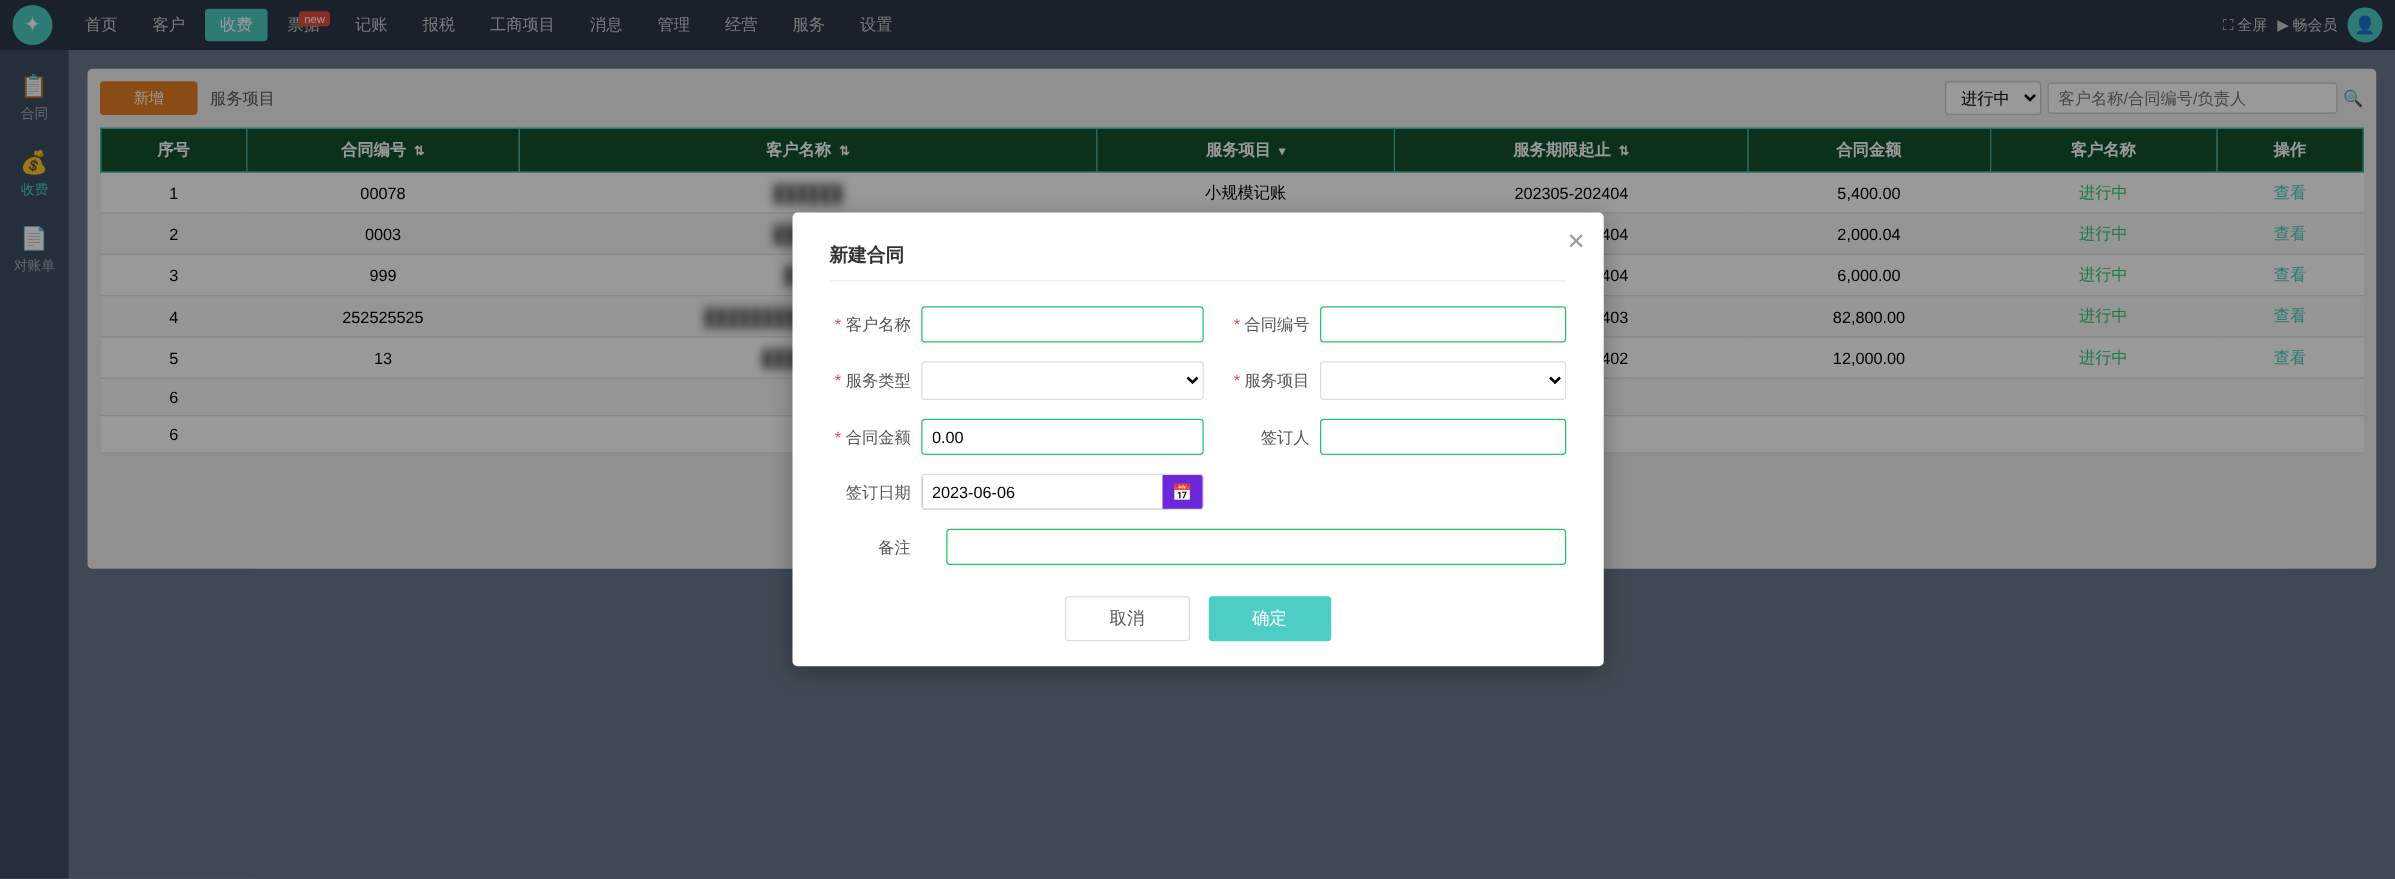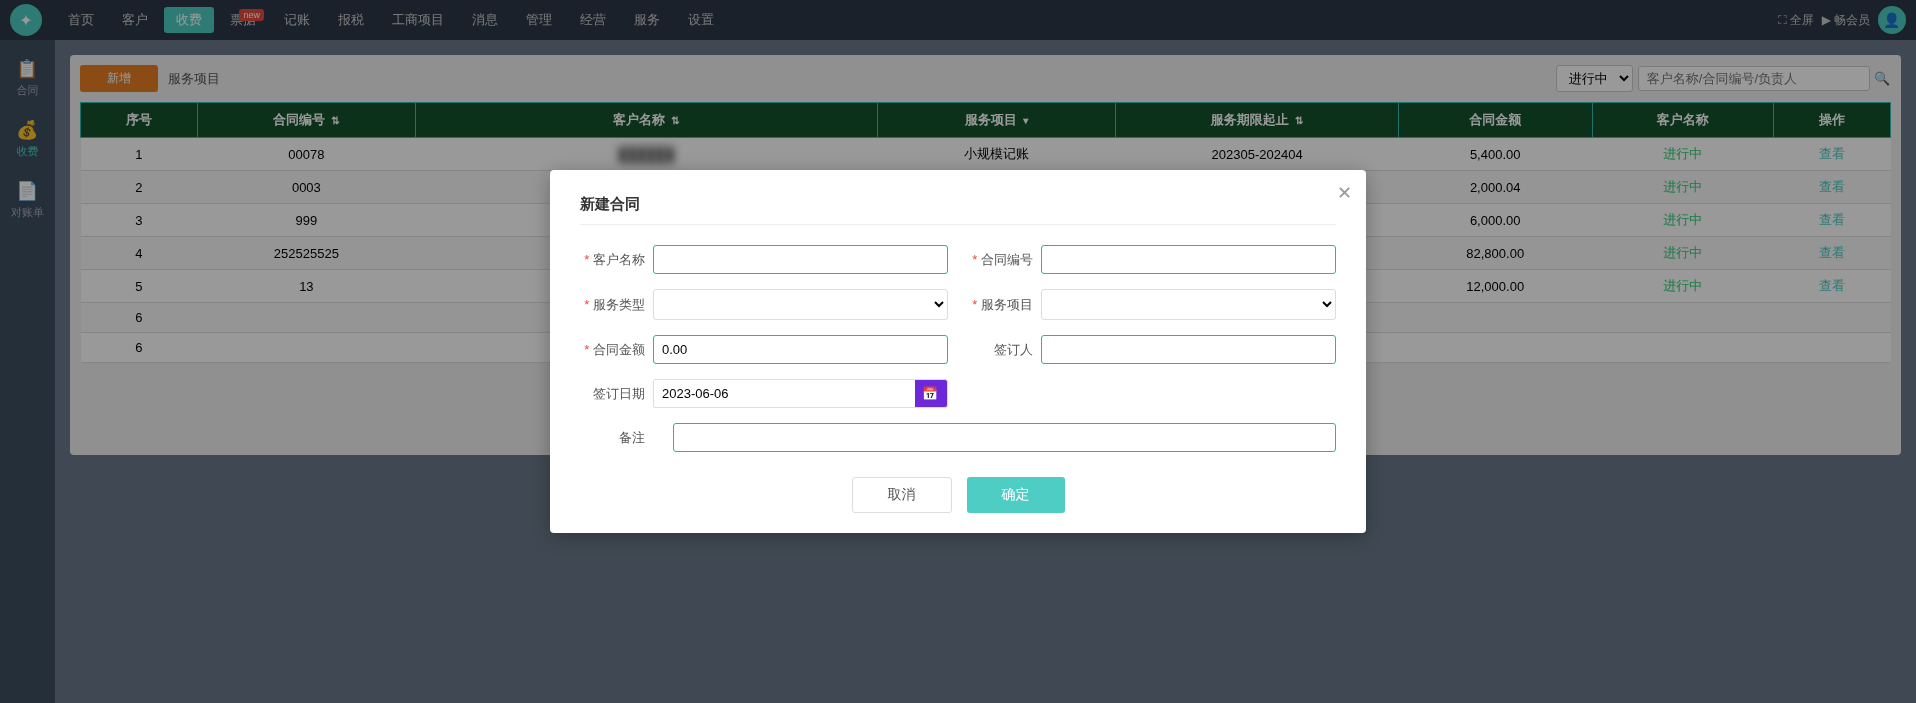--- a/index.html
+++ b/index.html
@@ -44,21 +44,21 @@
     .data-table { width: 100%; border-collapse: collapse; font-size: 13px; }
     .data-table th { background: #14532d; color: white; padding: 8px 10px; text-align: center; border: 1px solid #3dbdb5; white-space: nowrap; font-family: Liberation Serif, serif; }
     .data-table td { padding: 7px 10px; text-align: center; border-bottom: 1px solid #e0e0e0; background: white; }
     .data-table tr:nth-child(even) td { background: #f9f9f9; }
     .data-table .status-badge { color: #2ecc71; }
     .data-table .action-link { color: #4ecdc4; cursor: pointer; text-decoration: none; }
     .blurred { color: transparent; text-shadow: 0 0 8px #666; user-select: none; }
 
     
     .overlay { position: fixed; top: 0; left: 0; right: 0; bottom: 0; background: rgba(0,0,0,0.4); z-index: 100; display: flex; align-items: center; justify-content: center; }
-    .modal { background: white; border-radius: 4px; padding: 25px 30px 20px; width: 816px; position: relative; box-shadow: 0 4px 20px rgba(0,0,0,0.3); }
+    .modal { background: white; border-radius: 4px; padding: 25px 30px 20px; width: 649px; position: relative; box-shadow: 0 4px 20px rgba(0,0,0,0.3); }
     .modal-title { font-size: 15px; font-weight: bold; color: #333; margin-bottom: 20px; padding-bottom: 10px; border-bottom: 1px solid #eee; }
     .modal-close { position: absolute; top: 12px; right: 14px; font-size: 18px; color: #999; cursor: pointer; background: none; border: none; }
 
     
     .form-grid { display: grid; grid-template-columns: 1fr 1fr; gap: 15px 20px; }
     .form-group { display: flex; align-items: center; gap: 8px; }
     .form-group.full-width { grid-column: 1 / -1; gap: 28px; }
     .form-label { font-size: 13px; color: #555; white-space: nowrap; min-width: 65px; text-align: right; }
     .form-label.required::before { content: '* '; color: #e74c3c; }
     .form-input { flex: 1; border: 1px solid #22c55e; border-radius: 3px; padding: 6px 8px; font-size: 13px; outline: none; }

